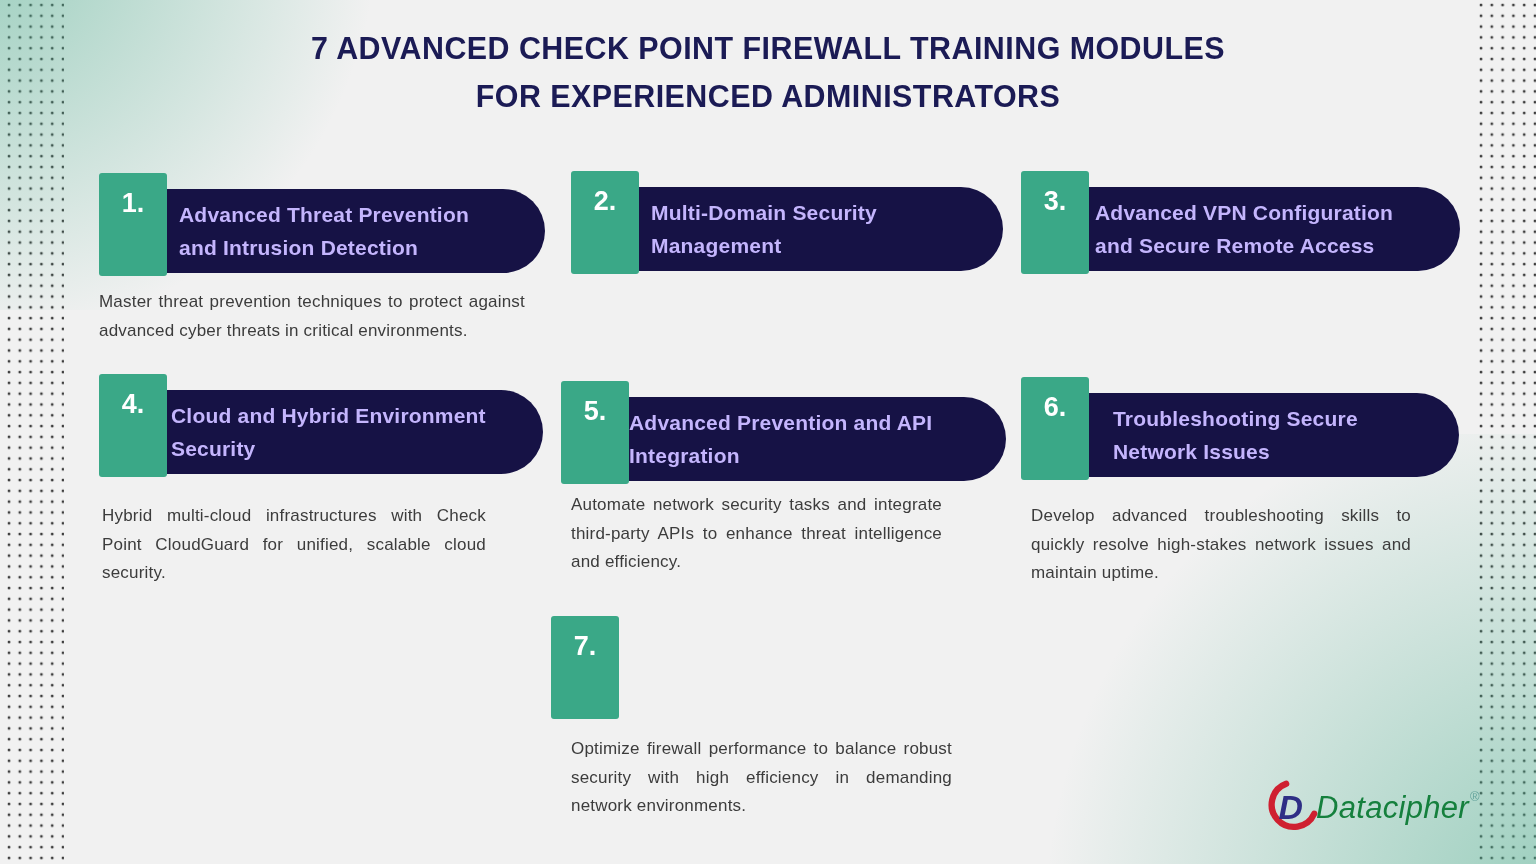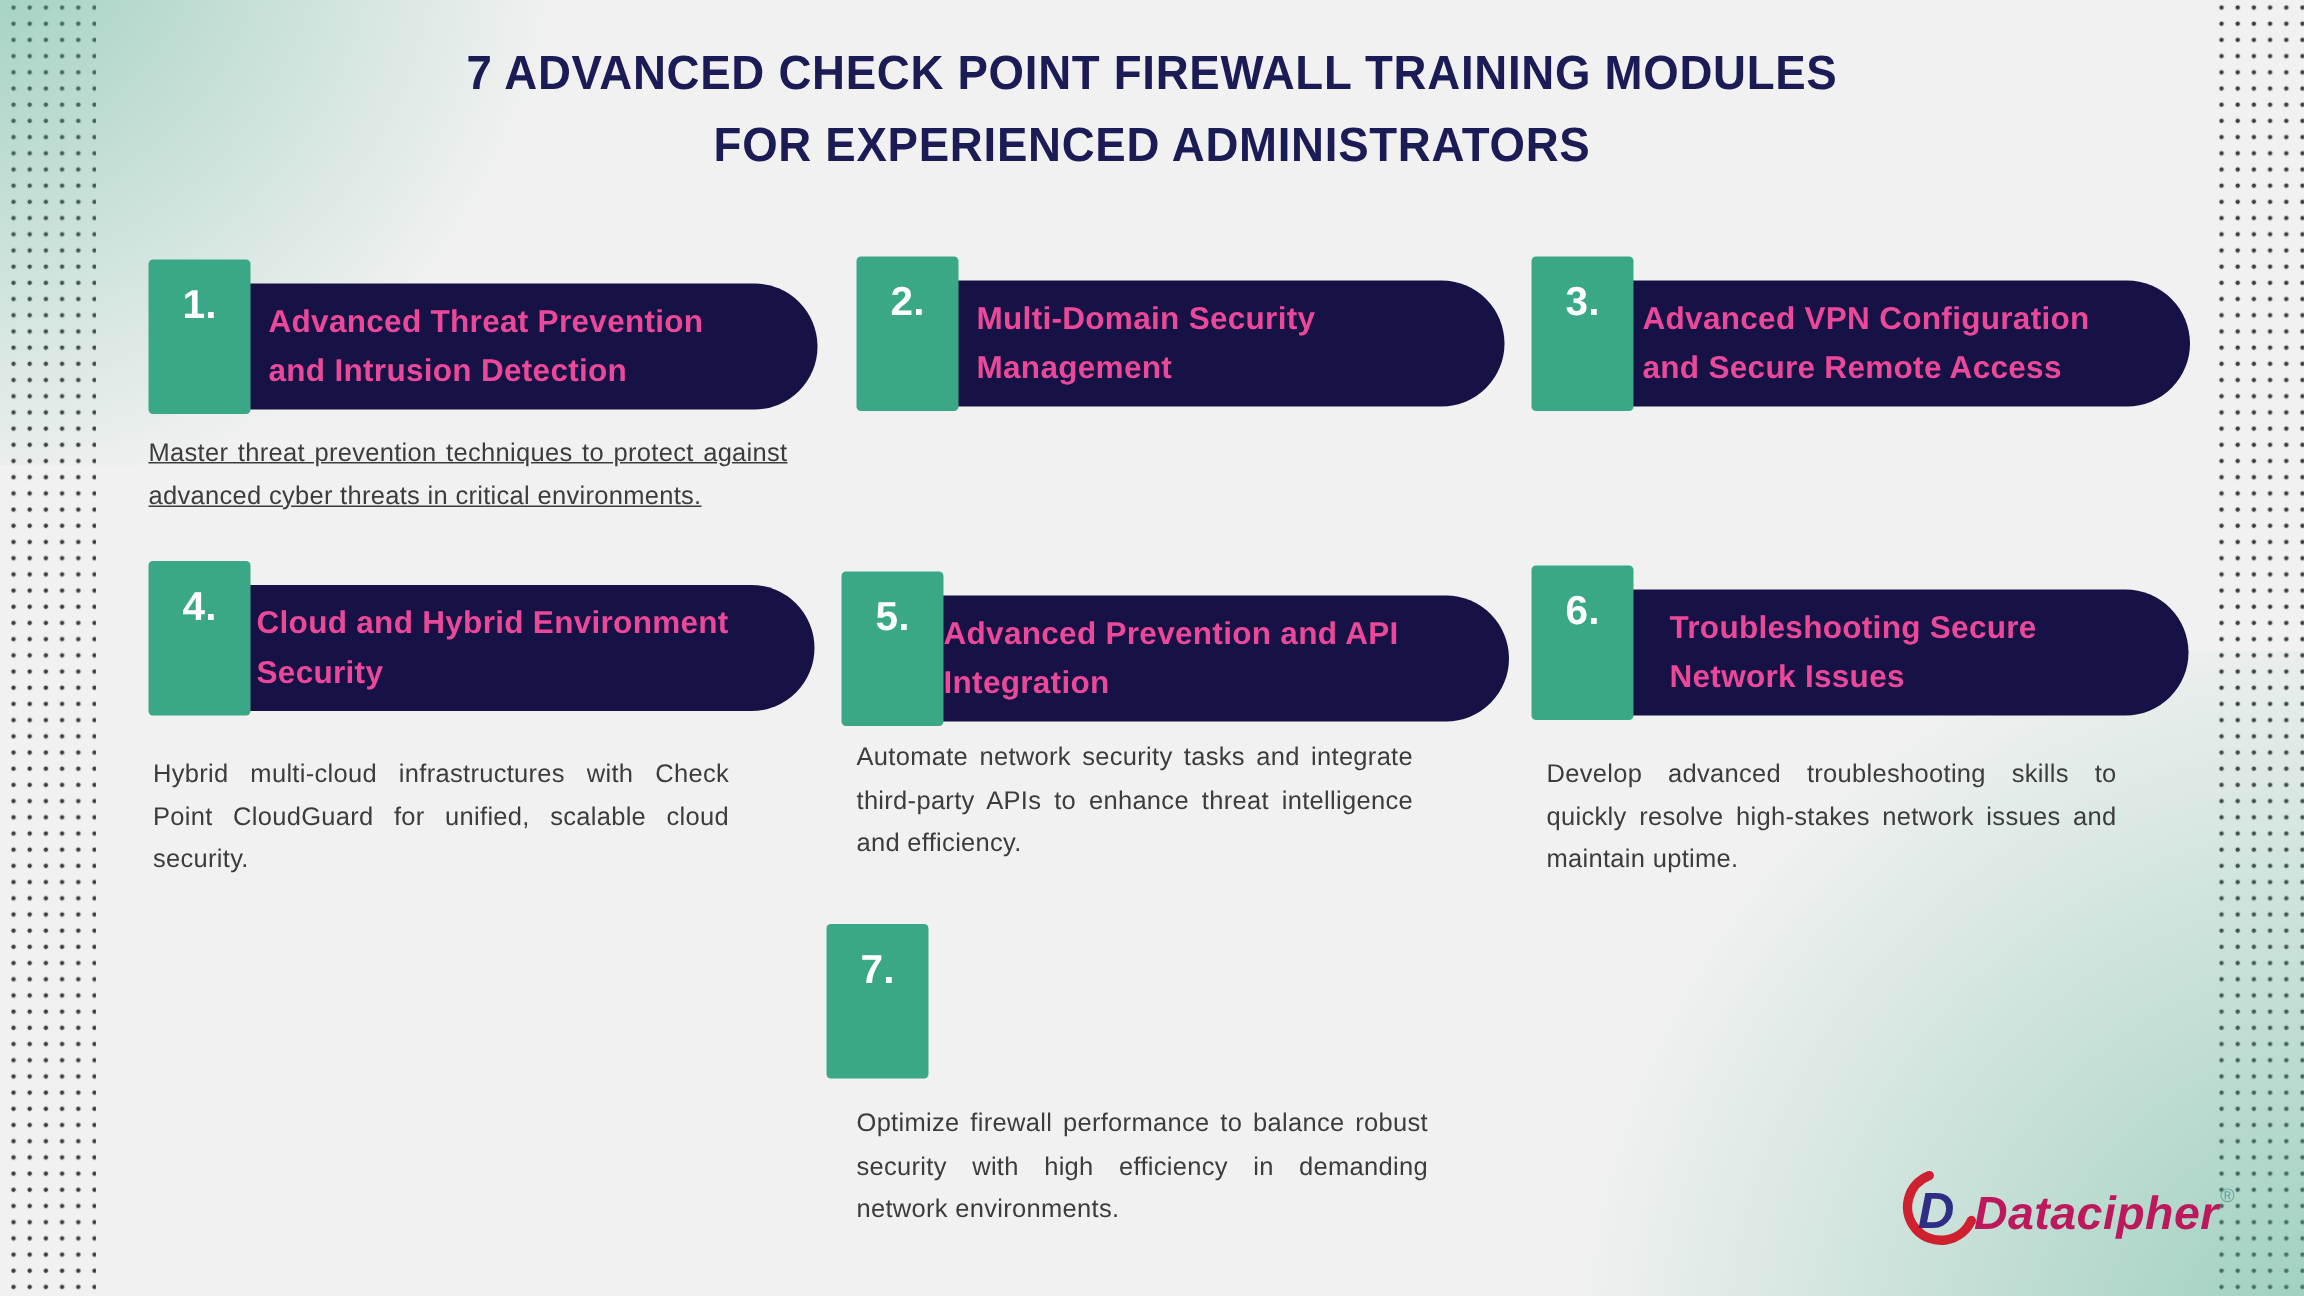--- a/index.html
+++ b/index.html
@@ -73,21 +73,21 @@
     left: 50px; right: 0;
     top: 16px; height: 84px;
     background: #161245;
     border-radius: 12px 44px 44px 12px;
     display: flex;
     align-items: center;
   }
   .module .pill-text {
     padding-left: 30px;
     padding-right: 36px;
-    color: #ec4899;
+    color: #c4b5fd;
     font-size: 21px;
     font-weight: 700;
     line-height: 33px;
     letter-spacing: 0.2px;
   }
   .module .badge {
     position: absolute;
     left: 0; top: 0;
     width: 68px; height: 103px;
     background: #3aa887;
@@ -113,22 +113,22 @@
   
   .logo {
     position: absolute;
     left: 1262px; top: 777px;
     display: flex;
     align-items: center;
   }
   .logo .brand {
     font-size: 31px;
     font-style: italic;
-    font-weight: 700;
-    color: #be185d;
+    font-weight: 400;
+    color: #15803d;
     letter-spacing: 0.3px;
     margin-left: -4px;
   }
   .logo .reg {
     font-size: 13px;
     color: #64a39c;
     vertical-align: super;
     margin-left: 1px;
     position: relative;
     top: -12px;
@@ -153,21 +153,21 @@
     <div class="pill">
       <div class="pill-text">
         <span>Advanced Threat Prevention</span><br>
         <span>and Intrusion Detection</span>
       </div>
     </div>
     <div class="badge">
       <span>1.</span>
     </div>
   </div>
-  <div class="desc" style="left:99px; top:288px; width:426px;text-decoration:underline;">Master threat prevention techniques to protect against advanced cyber threats in critical environments.</div>
+  <div class="desc" style="left:99px; top:288px; width:426px;">Master threat prevention techniques to protect against advanced cyber threats in critical environments.</div>
 
   <div class="module" style="left:571px; top:171px; width:432px;">
     <div class="pill">
       <div class="pill-text">
         <span>Multi-Domain Security</span><br>
         <span>Management</span>
       </div>
     </div>
     <div class="badge">
       <span>2.</span>

